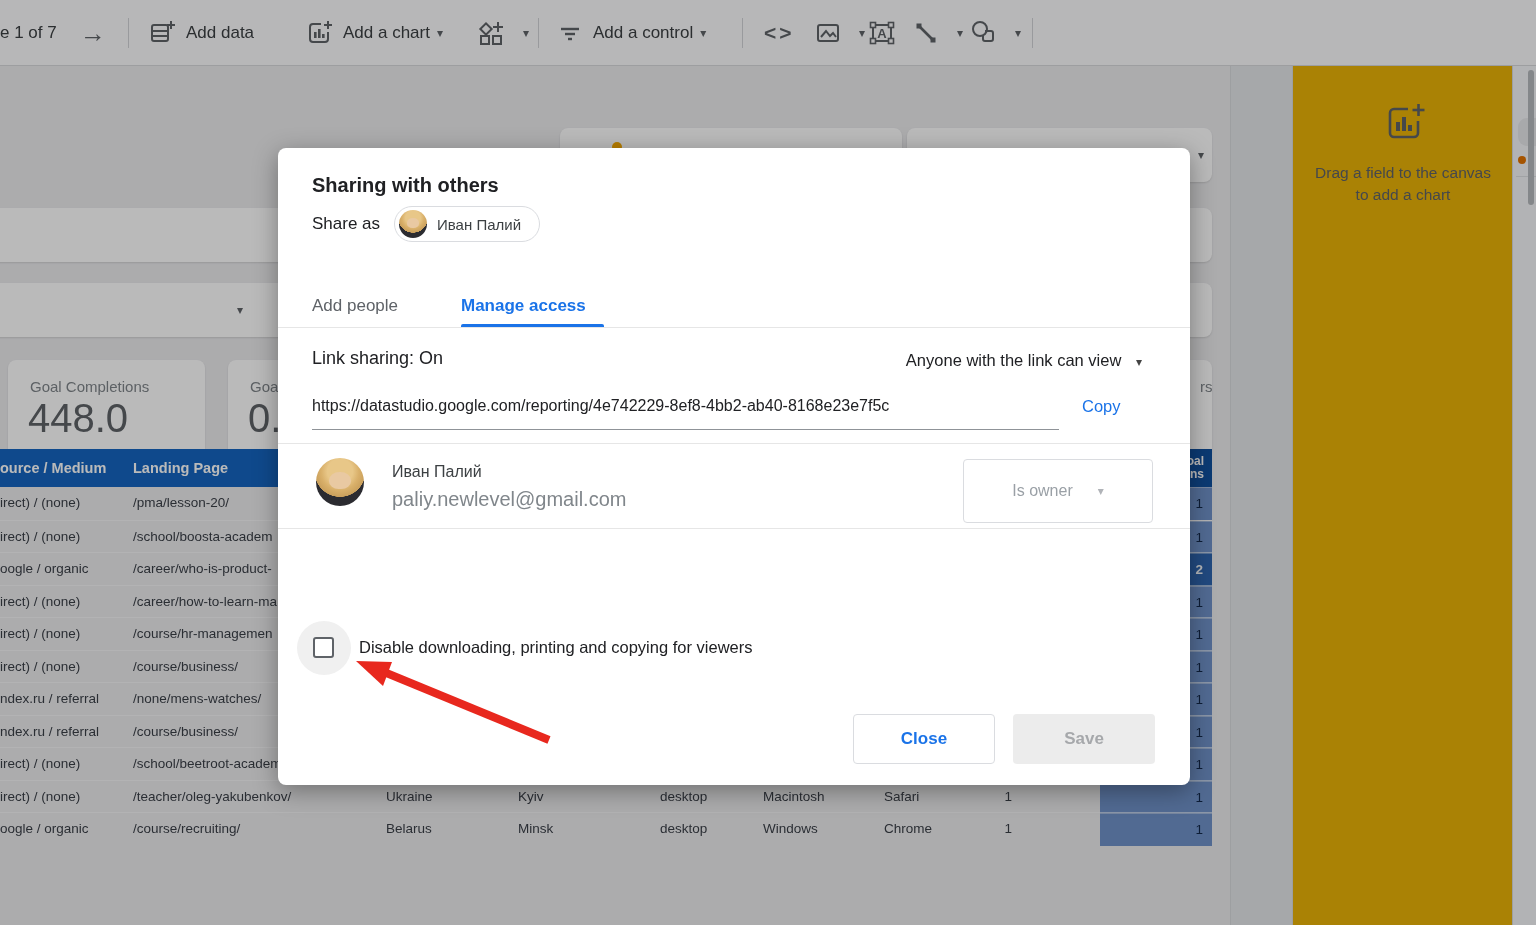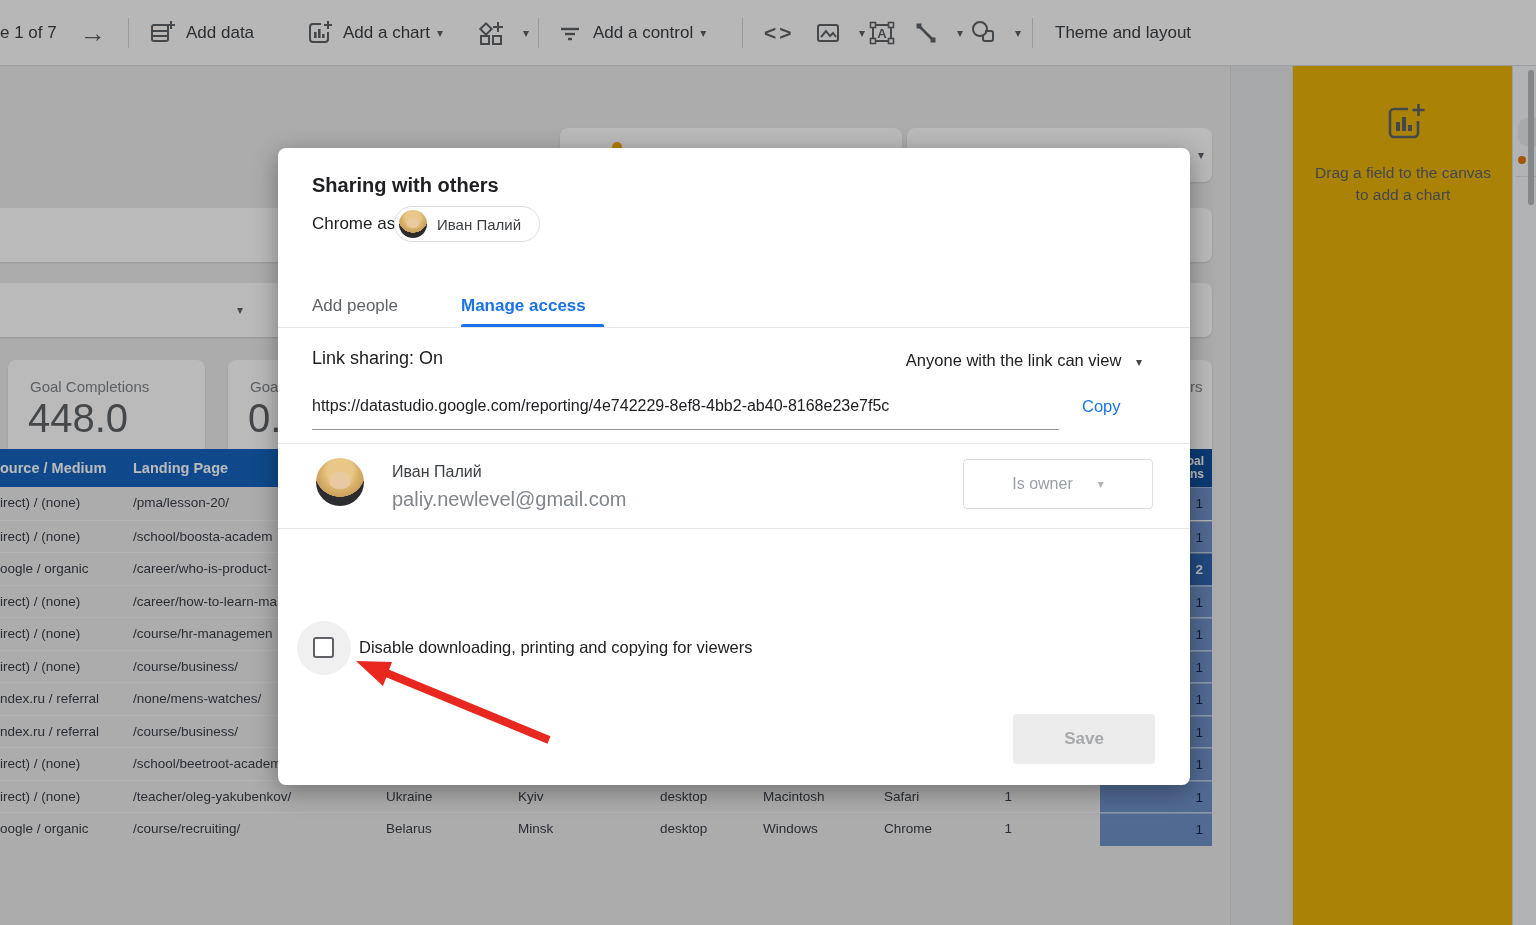--- a/index.html
+++ b/index.html
@@ -95,21 +95,21 @@
   .link-perm { position:absolute; right:48px; top:203px; font-size:16.5px; color:#202124; }
   .link-perm .tb-caret { margin-left:10px; font-size:12px; color:#444; }
   .m-url { position:absolute; left:34px; top:249px; width:747px; font-size:16px; color:#202124;
     white-space:nowrap; overflow:hidden; }
   .url-underline { position:absolute; left:34px; top:281px; width:747px; height:1px; background:#8f9398; }
   .copy-btn { position:absolute; left:804px; top:249px; font-size:16.5px; color:#1a73e8; cursor:pointer; }
 
   .owner-name { position:absolute; left:114px; top:315px; font-size:16px; color:#3c4043; }
   .owner-email { position:absolute; left:114px; top:340px; font-size:20px; color:#80868b; }
   .owner-avatar { position:absolute; left:38px; top:310px; }
-  .owner-role { position:absolute; left:685px; top:311px; width:190px; height:50px;
+  .owner-role { position:absolute; left:685px; top:311px; width:190px; height:64px;
     border:1px solid #dadce0; border-radius:4px; background:#fff; display:flex; align-items:center;
     justify-content:center; gap:18px; font-size:16px; color:#9aa0a6; cursor:pointer; }
   .owner-role .tb-caret { color:#b0b3b8; }
 
   .chk-row { position:absolute; left:35px; display:flex; align-items:center; }
   .chk-box { width:21px; height:21px; border:2px solid #5f6368; border-radius:3px; background:#fff;
     flex:0 0 auto; }
   .chk-label { margin-left:25px; font-size:16.5px; color:#202124; }
   .chk-halo { position:absolute; left:19px; top:473px; width:54px; height:54px; border-radius:50%;
     background:#f0f0f0; }
@@ -237,23 +237,20 @@
         <svg class="icon" width="30" height="30" viewBox="0 0 30 30">
           <circle cx="12" cy="11" r="7" fill="none" stroke="#5f6368" stroke-width="2"></circle>
           <path d="M17 13 h6 a2 2 0 0 1 2 2 v6 a2 2 0 0 1 -2 2 h-6 a2 2 0 0 1 -2 -2 v-4" fill="none" stroke="#5f6368" stroke-width="2"></path>
         </svg>
       </span>
       <span class="tb-caret">▾</span>
     </div>
 
     <div class="tb-divider" style="left:1032px;"></div>
 
-    <div class="tb" style="left:1055px;">
-      <span class="tb-label">Theme and layout</span>
-    </div>
   </div>
 
   <div class="canvas"></div>
   <div class="page-edge"></div>
 
   <div class="card" style="left:560px; top:128px; width:342px; height:54px;">
     <span style="position:absolute; left:52px; top:14px; width:10px; height:10px; border-radius:50%; background:#f9ab00;"></span>
   </div>
   <div class="card" style="left:907px; top:128px; width:305px; height:54px;">
     <span class="tb-caret" style="position:absolute; right:8px; top:20px;">▾</span>
@@ -268,21 +265,21 @@
     <span class="score-label">Goal Completions</span>
     <span class="score-value">448.0</span>
     <span class="score-delta"><span>↑</span> <span>29.1%</span></span>
   </div>
   <div class="card" style="left:228px; top:360px; width:192px; height:98px;">
     <span class="score-label">Goa</span>
     <span class="score-value">0.</span>
     <span class="score-delta"><span>↑</span> <span>6</span></span>
   </div>
   <div class="card" style="left:1100px; top:360px; width:112px; height:98px;">
-    <span class="frag" style="left:90px; top:18px;">rs</span>
+    <span class="frag" style="left:90px; top:18px;padding-left:10px;">rs</span>
   </div>
 
   <div class="thead">
     <span class="hcell" style="left:0px;">ource / Medium</span>
     <span class="hcell" style="left:133px;">Landing Page</span>
     <span class="goal-head"><span>Goal</span><br>
       <span>Completions</span></span>
   </div>
   <div class="trows">
       <div class="trow">
@@ -384,21 +381,21 @@
     <span class="rstrip-dot" style="left:5px; top:90px; position:absolute;"></span>
     <span class="rstrip-line" style="left:3px; top:110px; position:absolute;"></span>
   </div>
   <div class="scroll-thumb"></div>
 
   <div class="scrim"></div>
 
   <div class="modal">
     <div class="m-title">Sharing with others</div>
 
-    <div class="m-shareas">Chrome as</div>
+    <div class="m-shareas">Share as</div>
     <div class="share-pill">
       <span class="avatar small"></span>
       <span class="pill-name">Иван Палий</span>
     </div>
 
     <div class="tab tab-inactive">Add people</div>
     <div class="tab tab-active">Manage access</div>
     <div class="tab-underline"></div>
     <div class="m-div" style="top:179px;"></div>
 
@@ -422,20 +419,21 @@
     </div>
     <div class="m-div" style="top:380px;"></div>
 
 
     <div class="chk-halo"></div>
     <div class="chk-row" style="top:489px;">
       <span class="chk-box"></span>
       <span class="chk-label">Disable downloading, printing and copying for viewers</span>
     </div>
 
+    <div class="btn btn-close">Close</div>
     <div class="btn btn-save">Save</div>
   </div>
 
   <svg class="arrow-layer" width="1536" height="925" viewBox="0 0 1536 925">
     <line x1="549" y1="740" x2="384" y2="672" stroke="#e8281e" stroke-width="8"></line>
     <polygon points="356,661 392,662 383,686" fill="#e8281e"></polygon>
   </svg>
 
 </div>
 

